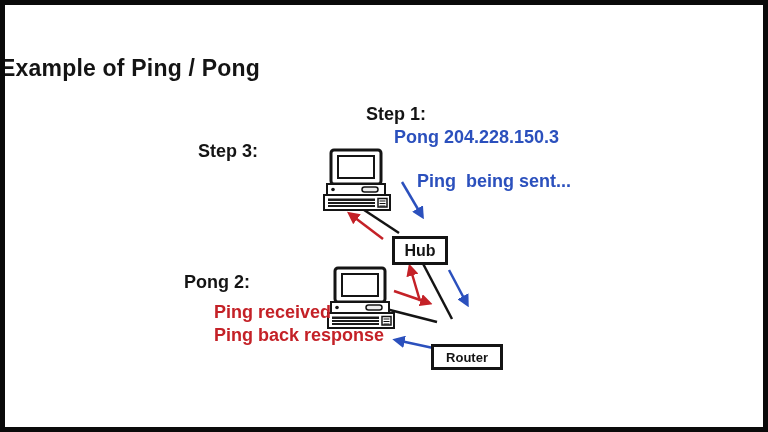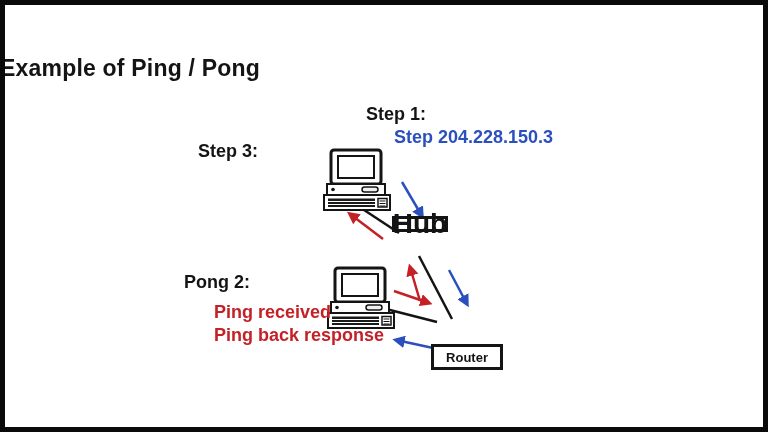--- a/index.html
+++ b/index.html
@@ -64,26 +64,27 @@
     <line x1="420" y1="301" x2="410" y2="267" stroke="#c42127" stroke-width="2.5" marker-end="url(#arrow-red)"></line>
     <line x1="394" y1="291" x2="429" y2="303" stroke="#c42127" stroke-width="2.5" marker-end="url(#arrow-red)"></line>
 
     <use href="#computer" x="324" y="148"></use>
     <use href="#computer" x="328" y="266"></use>
   </svg>
 
   <div class="lbl title" style="left:0; right:0; top:55; top:55px; text-align:left;">Example of Ping / Pong</div>
 
   <div class="lbl t18" style="left:366px; top:104px;">Step 1:</div>
-  <div class="lbl t18 blue" style="left:394px; top:127px;">Step 204.228.150.3</div>
+  <div class="lbl t18 blue" style="left:394px; top:127px;">Pong 204.228.150.3</div>
 
   <div class="lbl t18" style="left:198px; top:141px;">Step 3:</div>
 
+  <div class="lbl t18 blue" style="left:417px; top:171px;">Ping  being sent...</div>
 
   <div class="lbl t18" style="left:184px; top:272px;">Pong 2:</div>
   <div class="lbl t18 red" style="left:186px; top:302px;">Ping received</div>
   <div class="lbl t18 red" style="left:186px; top:325px;">Ping back response</div>
 
-  <div class="node-box" style="left:392px; top:216px; width:56px; height:16px; font-size:28px;">Hub</div>
+  <div class="node-box" style="left:392px; top:236px; width:56px; height:29px; font-size:16px;">Hub</div>
   <div class="node-box" style="left:431px; top:316px; width:72px; height:26px; font-size:13px;margin-top:28px;">Router</div>
 
   <div id="frame"></div>
 </div>
 
 </body></html>

